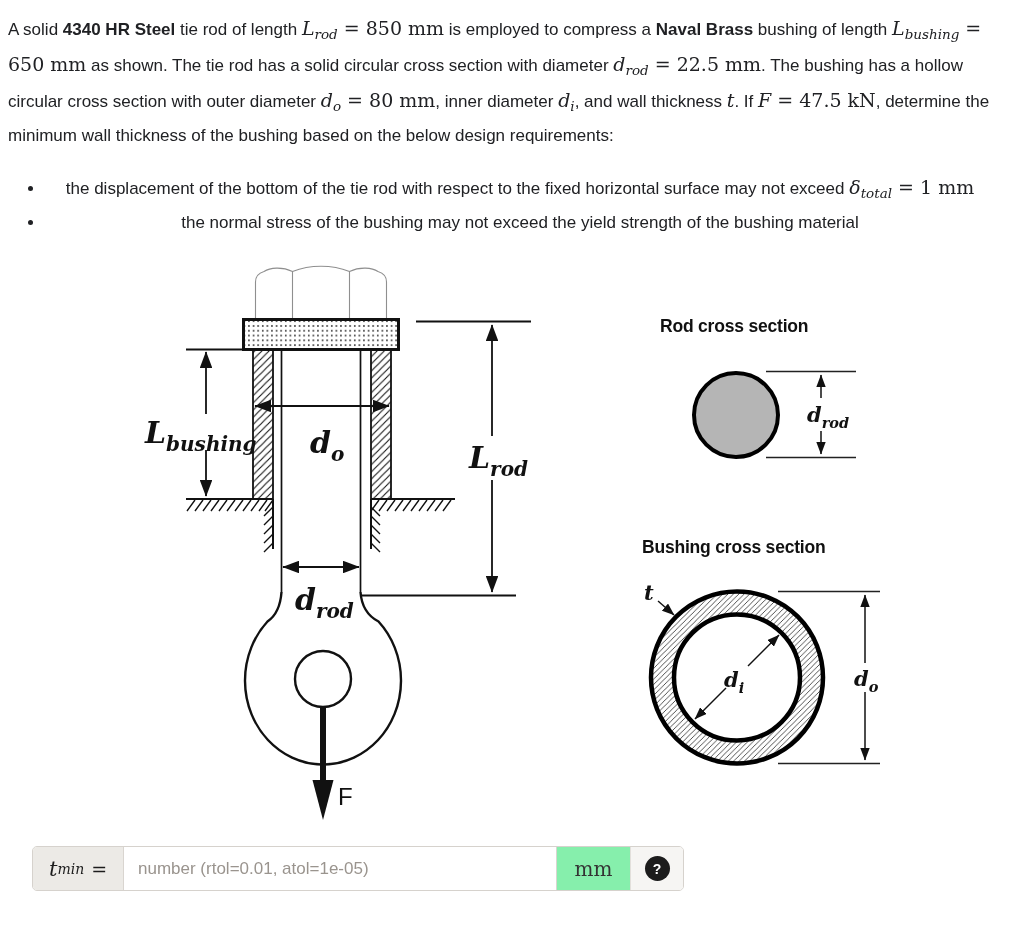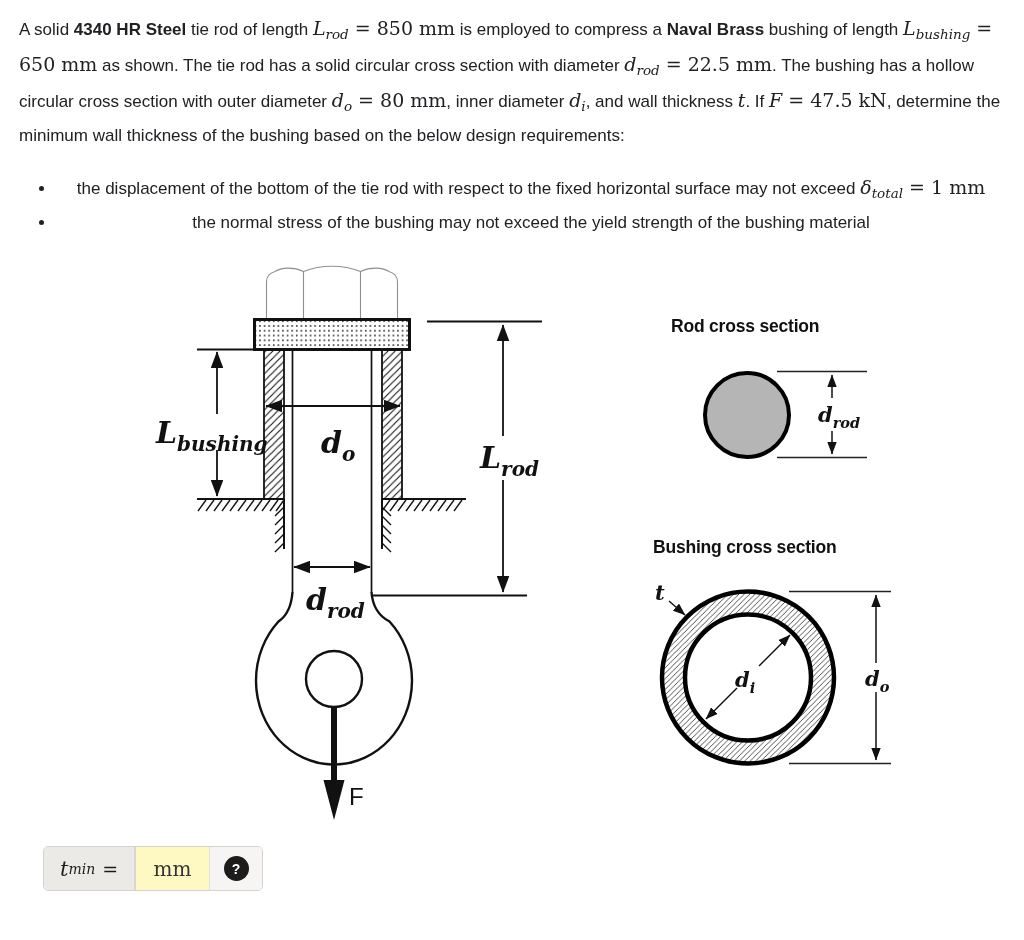--- a/index.html
+++ b/index.html
@@ -1,21 +1,21 @@
 <!DOCTYPE html>
 <html><head>
 <meta charset="utf-8">
 <style>
   html,body{margin:0;padding:0;background:#fff;}
   body{
     font-family:"Liberation Sans",sans-serif;
     color:#202124;
     width:1024px;
   }
-  .page{padding:13px 10px 16px 19px;}
+  .page{padding:13px 10px 16px 8px;}
 
   
   .qtext{margin:0;width:990px;font-size:17px;line-height:30px;}
   .qlist{margin:21px 0 0 0;padding-left:37px;width:950px;text-align:center;}
   .qlist li{font-size:17px;line-height:30px;}
 
   .seg-p{}
   .seg-b{font-weight:700;}
   .seg-m{font-family:"DejaVu Serif",serif;font-style:italic;font-size:19px;}
   .seg-msub{font-family:"DejaVu Serif",serif;font-style:italic;font-size:13.5px;vertical-align:-4px;}
@@ -44,21 +44,21 @@
   .ans-label .mvar{font-style:italic;font-size:21px;}
   .ans-label sub{font-style:italic;font-size:14px;vertical-align:-5px;line-height:0;}
   .ans-label .meq{font-size:19px;margin-left:7px;}
   .ans-input{
     width:432px;border:none;outline:none;padding:0 14px;font-size:17px;
     font-family:"Liberation Sans",sans-serif;color:#333;box-sizing:border-box;background:#fff;
   }
   .ans-input::placeholder{color:#9a948e;opacity:1;}
   .ans-unit{
     width:73px;display:flex;align-items:center;justify-content:center;
-    background:#fef9c3;border-left:1px solid #d9d5d0;
+    background:#86efac;border-left:1px solid #d9d5d0;
     font-family:"DejaVu Serif",serif;font-size:20px;color:#333;
   }
   .ans-help{
     width:52px;display:flex;align-items:center;justify-content:center;
     background:#f6f5f3;border-left:1px solid #e2dfdb;
   }
   .help-badge{
     width:25px;height:25px;border-radius:50%;border:none;cursor:pointer;
     background:#1c1c1c;color:#fff;font-size:14px;font-weight:700;
     display:flex;align-items:center;justify-content:center;
@@ -191,19 +191,20 @@
     </svg>
   </div>
 
   
   <div class="answer-row">
     <div class="ans-label">
       <span class="mvar">t</span>
         <sub>min</sub>
         <span class="meq">=</span>
     </div>
+    <input class="ans-input" type="text" placeholder="number (rtol=0.01, atol=1e-05)" style="">
     <div class="ans-unit">mm</div>
     <div class="ans-help">
       <button class="help-badge">?</button>
     </div>
   </div>
 
 </div>
 
 </body></html>

